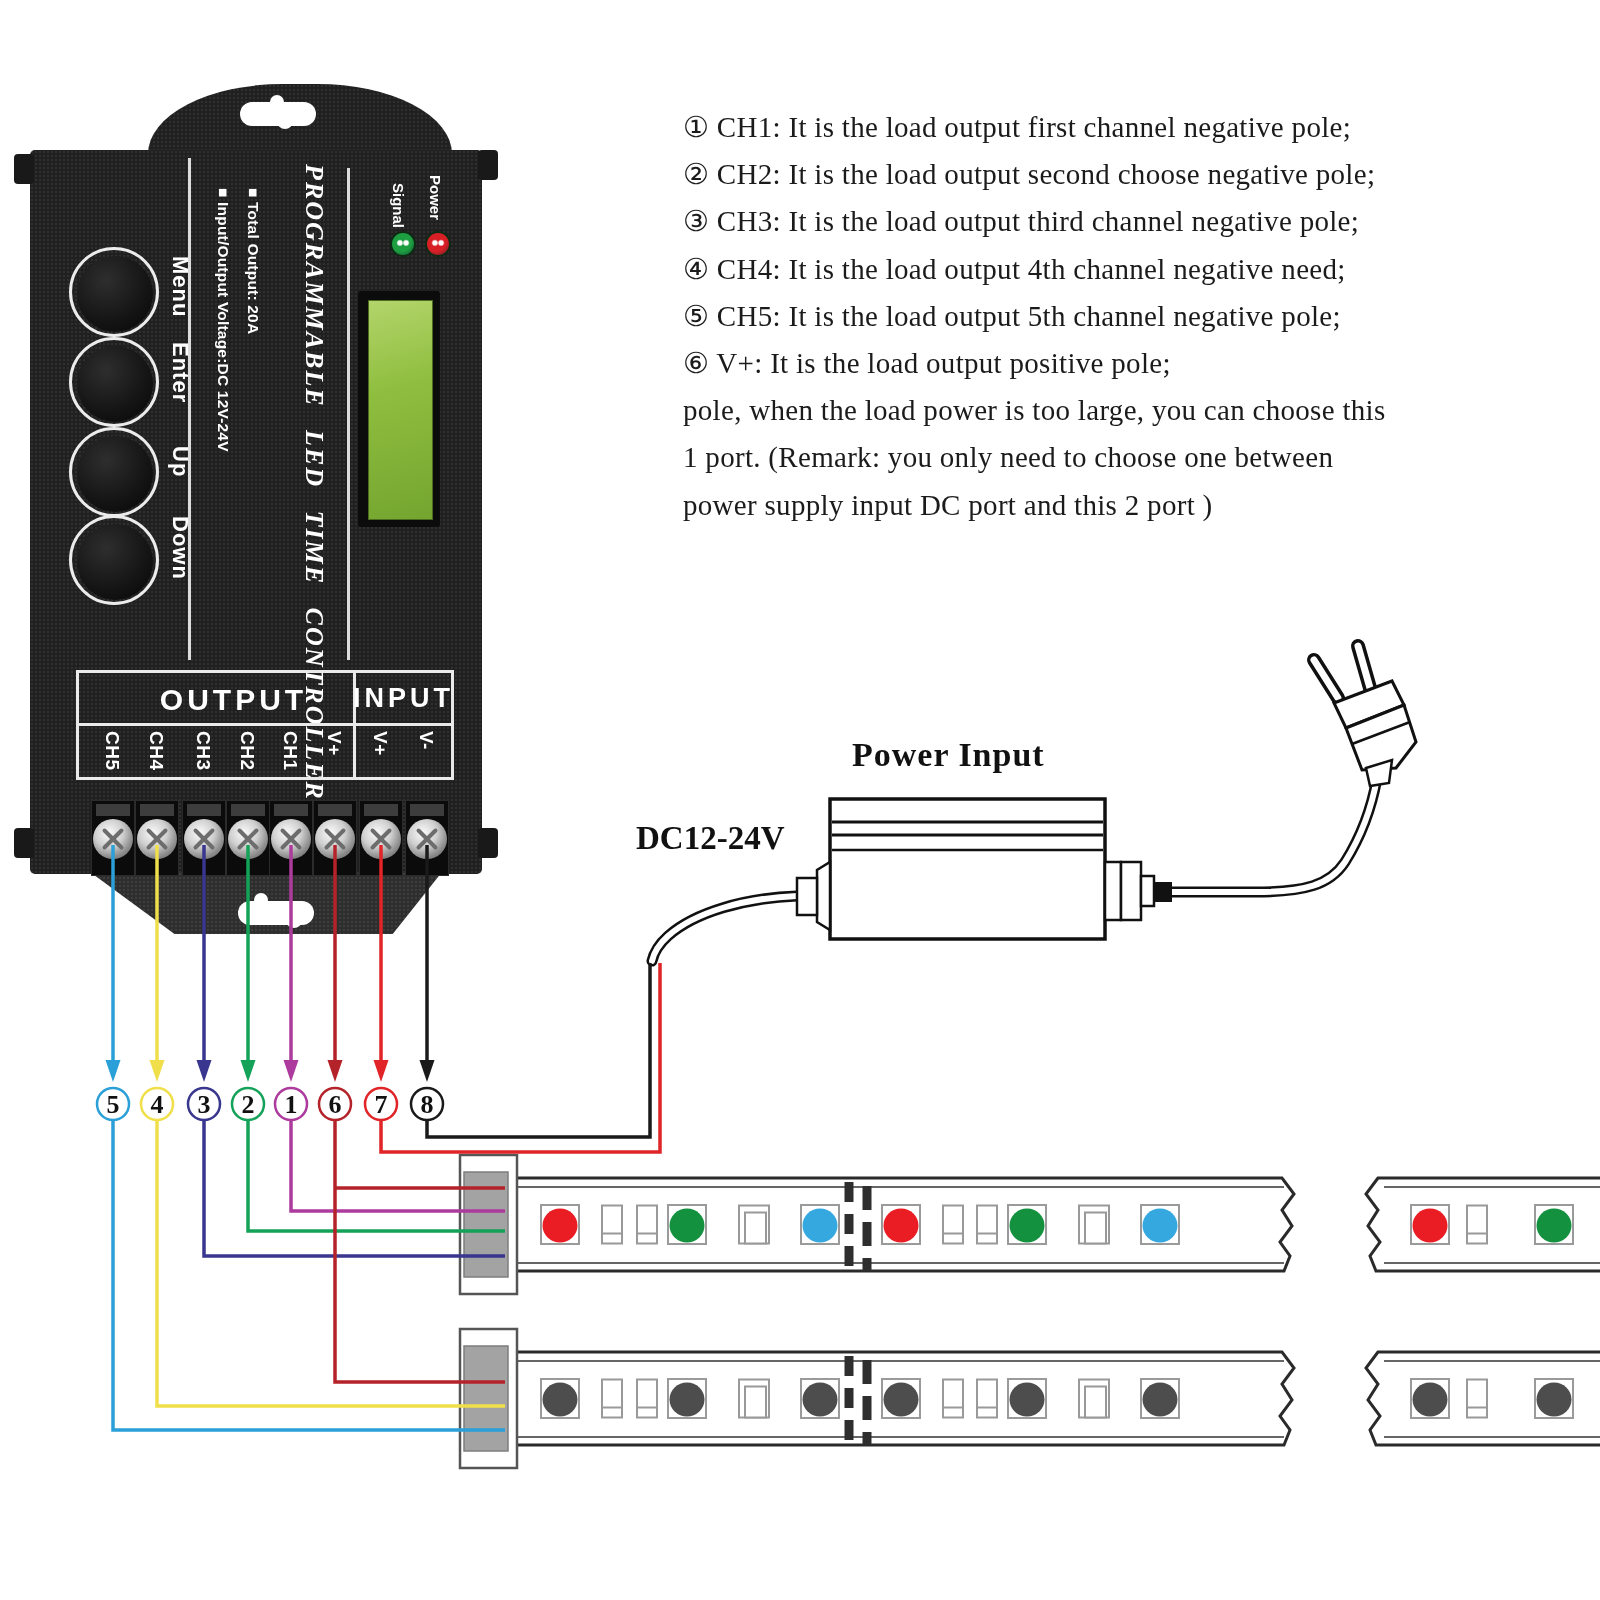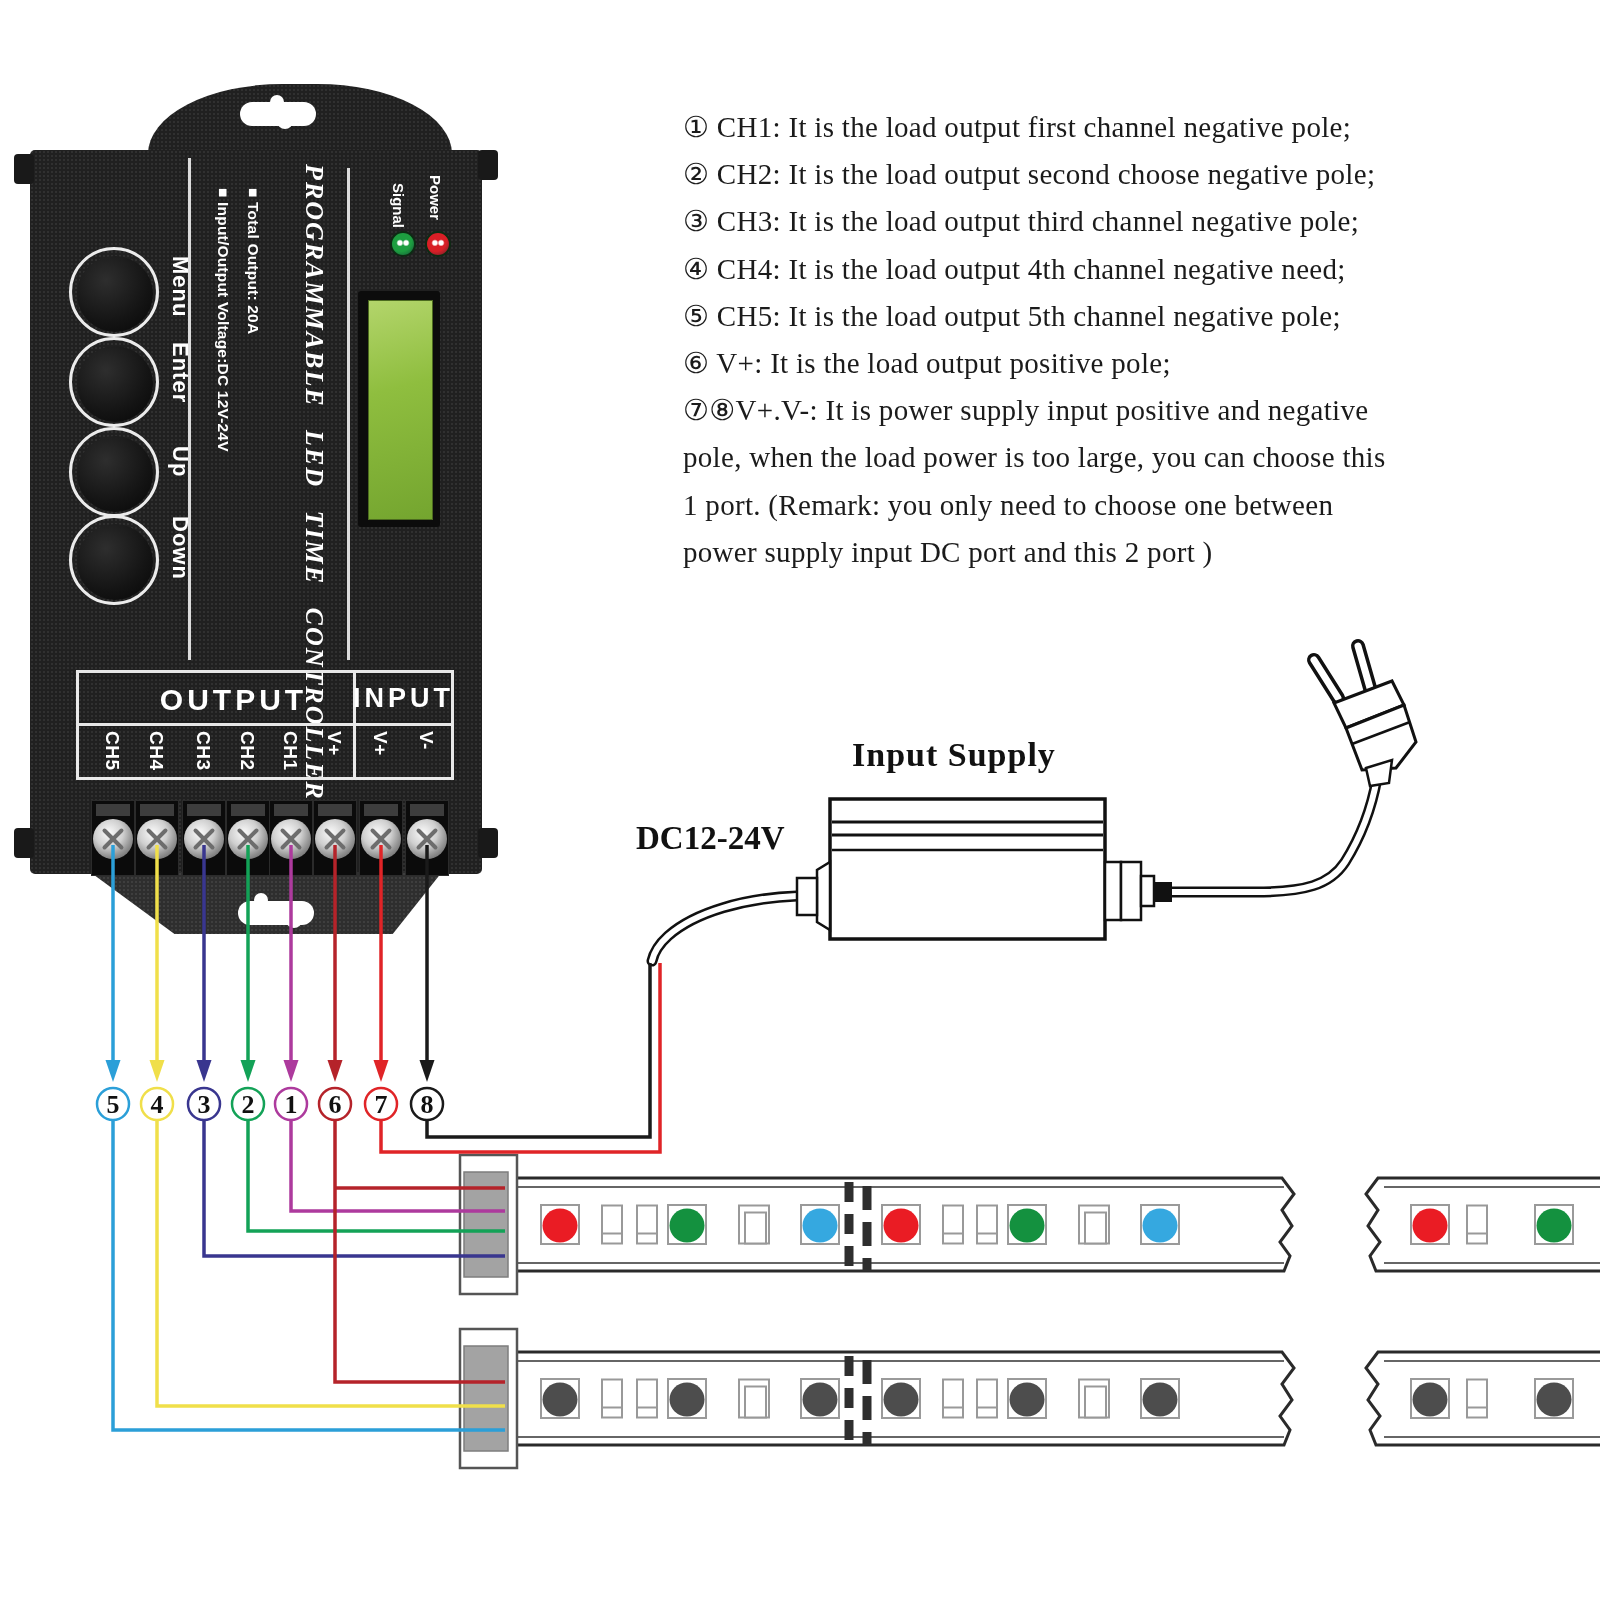--- a/index.html
+++ b/index.html
@@ -191,27 +191,26 @@
       </div>
     </div>
 
   <div class="abs" id="notes">
       <div class="note-line" style="">① CH1: It is the load output first channel negative pole;</div>
       <div class="note-line" style="">② CH2: It is the load output second choose negative pole;</div>
       <div class="note-line" style="">③ CH3: It is the load output third channel negative pole;</div>
       <div class="note-line" style="">④ CH4: It is the load output 4th channel negative need;</div>
       <div class="note-line" style="">⑤ CH5: It is the load output 5th channel negative pole;</div>
       <div class="note-line" style="">⑥ V+: It is the load output positive pole;</div>
-      <div class="note-line" style="">⑦⑧V+.V-: It is power supply input positive and negative</div>
       <div class="note-line" style="">pole, when the load power is too large, you can choose this</div>
       <div class="note-line" style="">1 port. (Remark: you only need to choose one between</div>
       <div class="note-line" style="">power supply input DC port and this 2 port )</div>
     </div>
 
-  <div class="abs serif" id="ps-title">Input Supply</div>
+  <div class="abs serif" id="ps-title">Power Input</div>
   <div class="abs serif" id="ps-voltage">DC12-24V</div>
 
   <svg id="overlay" width="1600" height="1600" viewBox="0 0 1600 1600">
       <g>
         <path d="M 797 896 C 745 898 695 912 668 936 C 658 945 654 952 652 961" fill="none" stroke="#111" stroke-width="11" stroke-linecap="round"></path>
         <path d="M 797 896 C 745 898 695 912 668 936 C 658 945 654 952 652 961" fill="none" stroke="#fff" stroke-width="6" stroke-linecap="round"></path>
         <path d="M 1172 892 L 1255 892 C 1305 892 1330 885 1345 862 C 1362 835 1372 806 1377 778" fill="none" stroke="#111" stroke-width="11" stroke-linecap="round"></path>
         <path d="M 1172 892 L 1255 892 C 1305 892 1330 885 1345 862 C 1362 835 1372 806 1377 778" fill="none" stroke="#fff" stroke-width="6" stroke-linecap="round"></path>
         <rect x="830" y="799" width="275" height="140" fill="#fff" stroke="#111" stroke-width="3.5"></rect>
         <line x1="832" y1="822" x2="1103" y2="822" stroke="#111" stroke-width="3"></line>

